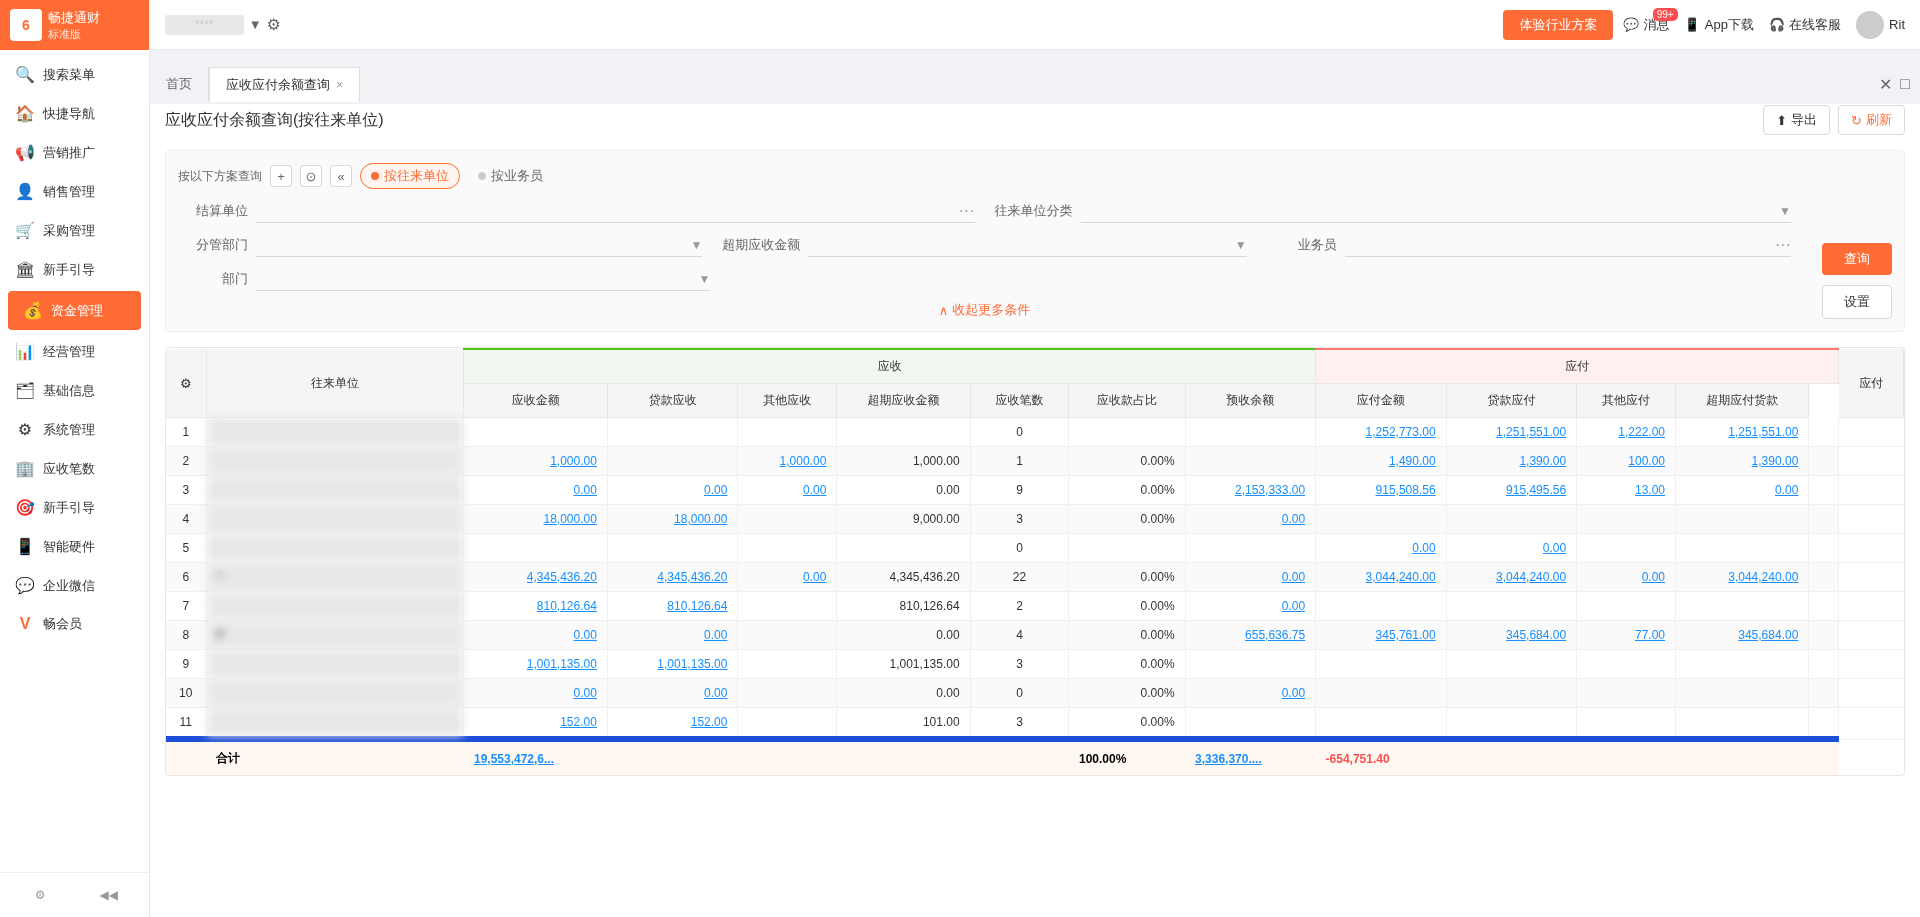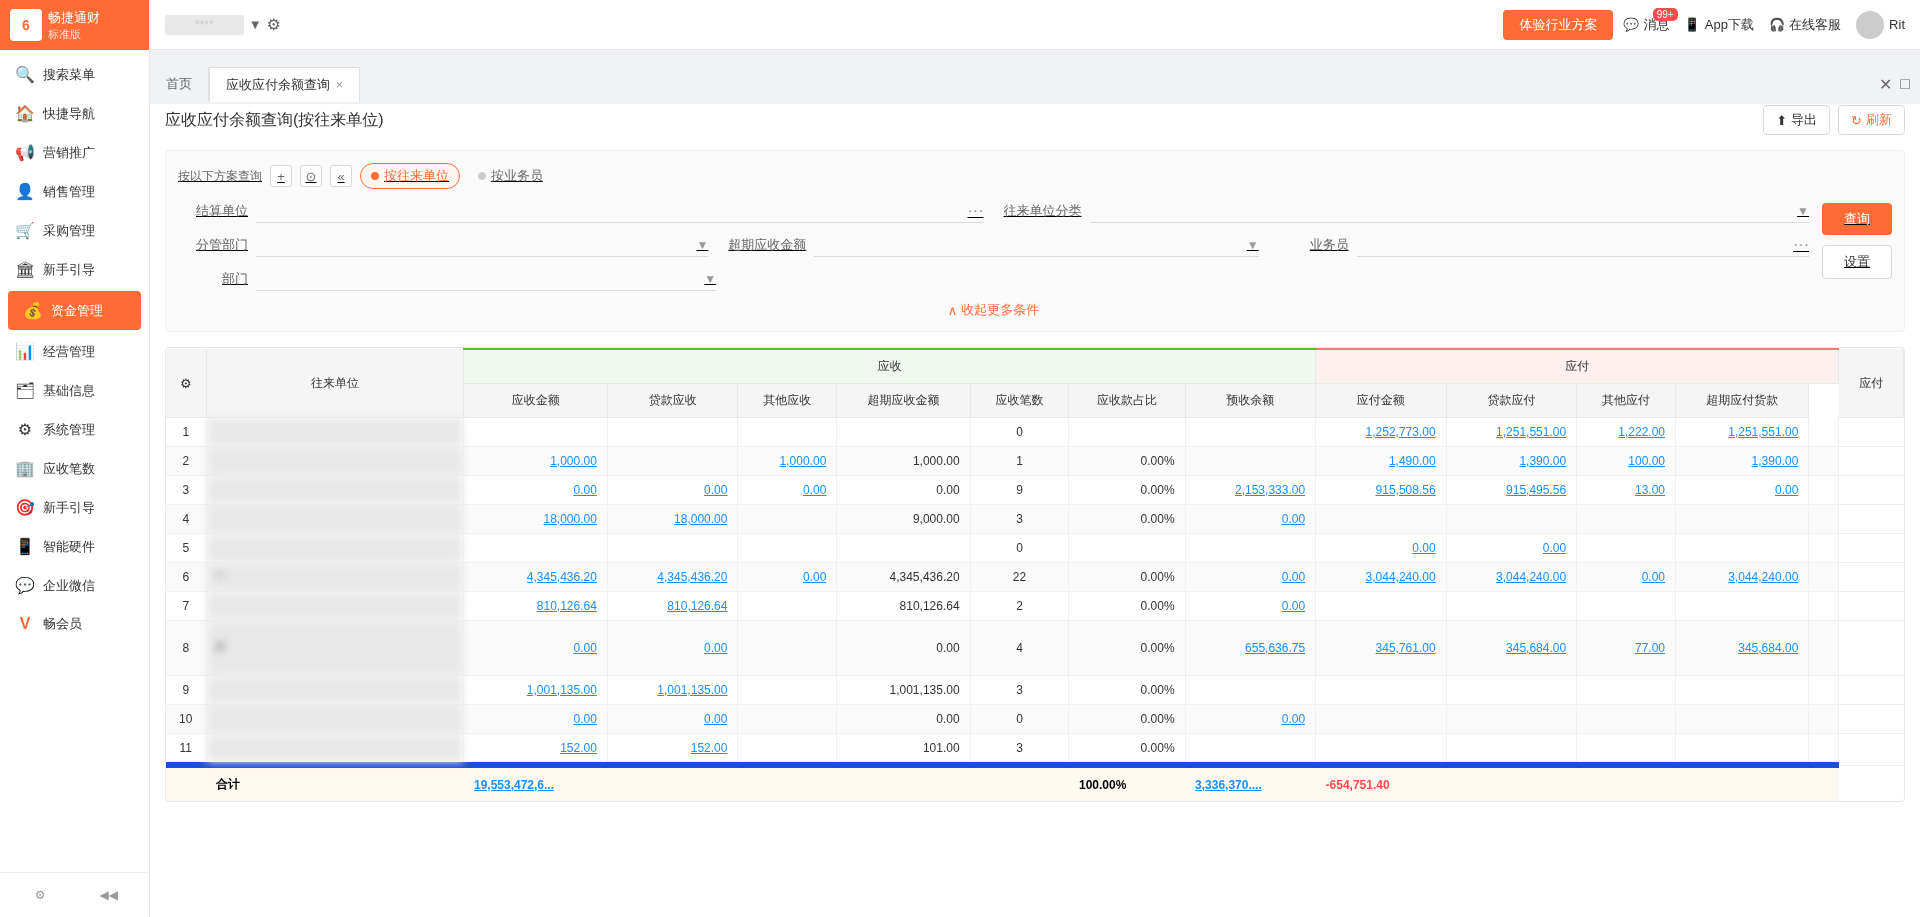--- a/index.html
+++ b/index.html
@@ -251,21 +251,21 @@
           <span>导出</span>
         </button>
         <button class="btn-refresh">
           <span>↻</span>
           <span>刷新</span>
         </button>
       </div>
     </div>
 
     <div class="filter-area">
-      <div style="display:flex; gap:3px; align-items:center;text-decoration:underline;">
+      <div style="display:flex; gap:21px; align-items:flex-end;">
         <div style="flex:1;">
 
           <div class="filter-schemes">
             <span class="filter-scheme-label">按以下方案查询</span>
             <div class="filter-scheme-btn">+</div>
             <div class="filter-scheme-btn">⊙</div>
             <div class="filter-scheme-btn">«</div>
             <div class="scheme-active">
               <div class="scheme-dot"></div>
               <span>按往来单位</span>
@@ -484,21 +484,21 @@
             <tr style="background: rgb(250, 250, 250);">
               <td style="text-align: center; padding: 7px 10px; border-right: 1px solid rgb(240, 240, 240); font-size: 12px; white-space: nowrap;">8</td>
               <td style="text-align: left; padding: 7px 10px; border-right: 1px solid rgb(240, 240, 240); font-size: 12px; white-space: nowrap; filter: blur(4px); user-select: none; background: rgb(232, 232, 232); min-width: 180px; height: 20px; display: table-cell;">P</td>
               <td style="text-align: right; padding: 7px 10px; border-right: 1px solid rgb(240, 240, 240); font-size: 12px; white-space: nowrap; color: rgb(24, 144, 255); text-decoration: underline; cursor: pointer;">0.00</td>
               <td style="text-align: right; padding: 7px 10px; border-right: 1px solid rgb(240, 240, 240); font-size: 12px; white-space: nowrap; color: rgb(24, 144, 255); text-decoration: underline; cursor: pointer;">0.00</td>
               <td style="text-align: right; padding: 7px 10px; border-right: 1px solid rgb(240, 240, 240); font-size: 12px; white-space: nowrap;"></td>
               <td style="text-align: right; padding: 7px 10px; border-right: 1px solid rgb(240, 240, 240); font-size: 12px; white-space: nowrap;">0.00</td>
               <td style="text-align: center; padding: 7px 10px; border-right: 1px solid rgb(240, 240, 240); font-size: 12px; white-space: nowrap;">4</td>
               <td style="text-align: right; padding: 7px 10px; border-right: 1px solid rgb(240, 240, 240); font-size: 12px; white-space: nowrap;">0.00%</td>
               <td style="text-align: right; padding: 7px 10px; border-right: 1px solid rgb(240, 240, 240); font-size: 12px; white-space: nowrap; color: rgb(24, 144, 255); text-decoration: underline; cursor: pointer;">655,636.75</td>
-              <td style="text-align: right; padding: 20px 10px; border-right: 1px solid rgb(240, 240, 240); font-size: 12px; white-space: nowrap; color: rgb(24, 144, 255); text-decoration: underline; cursor: pointer;">345,761.00</td>
+              <td style="text-align: right; padding: 7px 10px; border-right: 1px solid rgb(240, 240, 240); font-size: 12px; white-space: nowrap; color: rgb(24, 144, 255); text-decoration: underline; cursor: pointer;">345,761.00</td>
               <td style="text-align: right; padding: 7px 10px; border-right: 1px solid rgb(240, 240, 240); font-size: 12px; white-space: nowrap; color: rgb(24, 144, 255); text-decoration: underline; cursor: pointer;">345,684.00</td>
               <td style="text-align: right; padding: 7px 10px; border-right: 1px solid rgb(240, 240, 240); font-size: 12px; white-space: nowrap; color: rgb(24, 144, 255); text-decoration: underline; cursor: pointer;">77.00</td>
               <td style="text-align: right; padding: 7px 10px; border-right: 1px solid rgb(240, 240, 240); font-size: 12px; white-space: nowrap; color: rgb(24, 144, 255); text-decoration: underline; cursor: pointer;">345,684.00</td>
               <td style="text-align: right; padding: 7px 10px; border-right: 1px solid rgb(240, 240, 240); font-size: 12px; white-space: nowrap;"></td>
             </tr>
             <tr style="background: rgb(255, 255, 255);">
               <td style="text-align: center; padding: 7px 10px; border-right: 1px solid rgb(240, 240, 240); font-size: 12px; white-space: nowrap;">9</td>
               <td style="text-align: left; padding: 7px 10px; border-right: 1px solid rgb(240, 240, 240); font-size: 12px; white-space: nowrap; min-width: 180px; background: rgb(232, 232, 232); filter: blur(4px); height: 20px;"></td>
               <td style="text-align: right; padding: 7px 10px; border-right: 1px solid rgb(240, 240, 240); font-size: 12px; white-space: nowrap; color: rgb(24, 144, 255); text-decoration: underline; cursor: pointer;">1,001,135.00</td>
               <td style="text-align: right; padding: 7px 10px; border-right: 1px solid rgb(240, 240, 240); font-size: 12px; white-space: nowrap; color: rgb(24, 144, 255); text-decoration: underline; cursor: pointer;">1,001,135.00</td>

